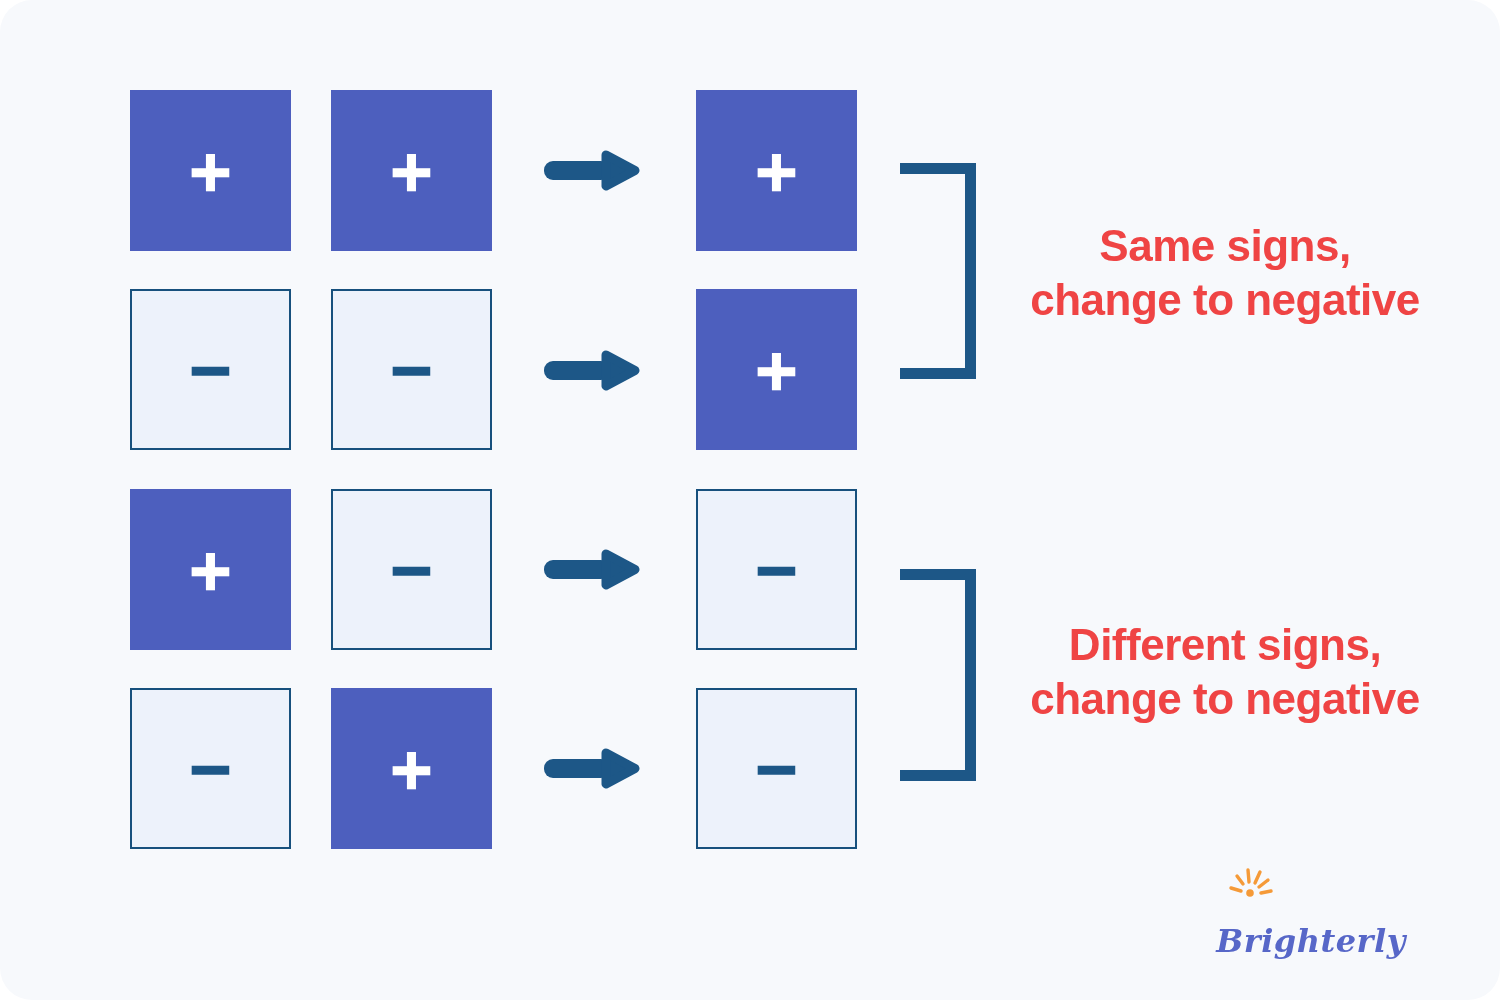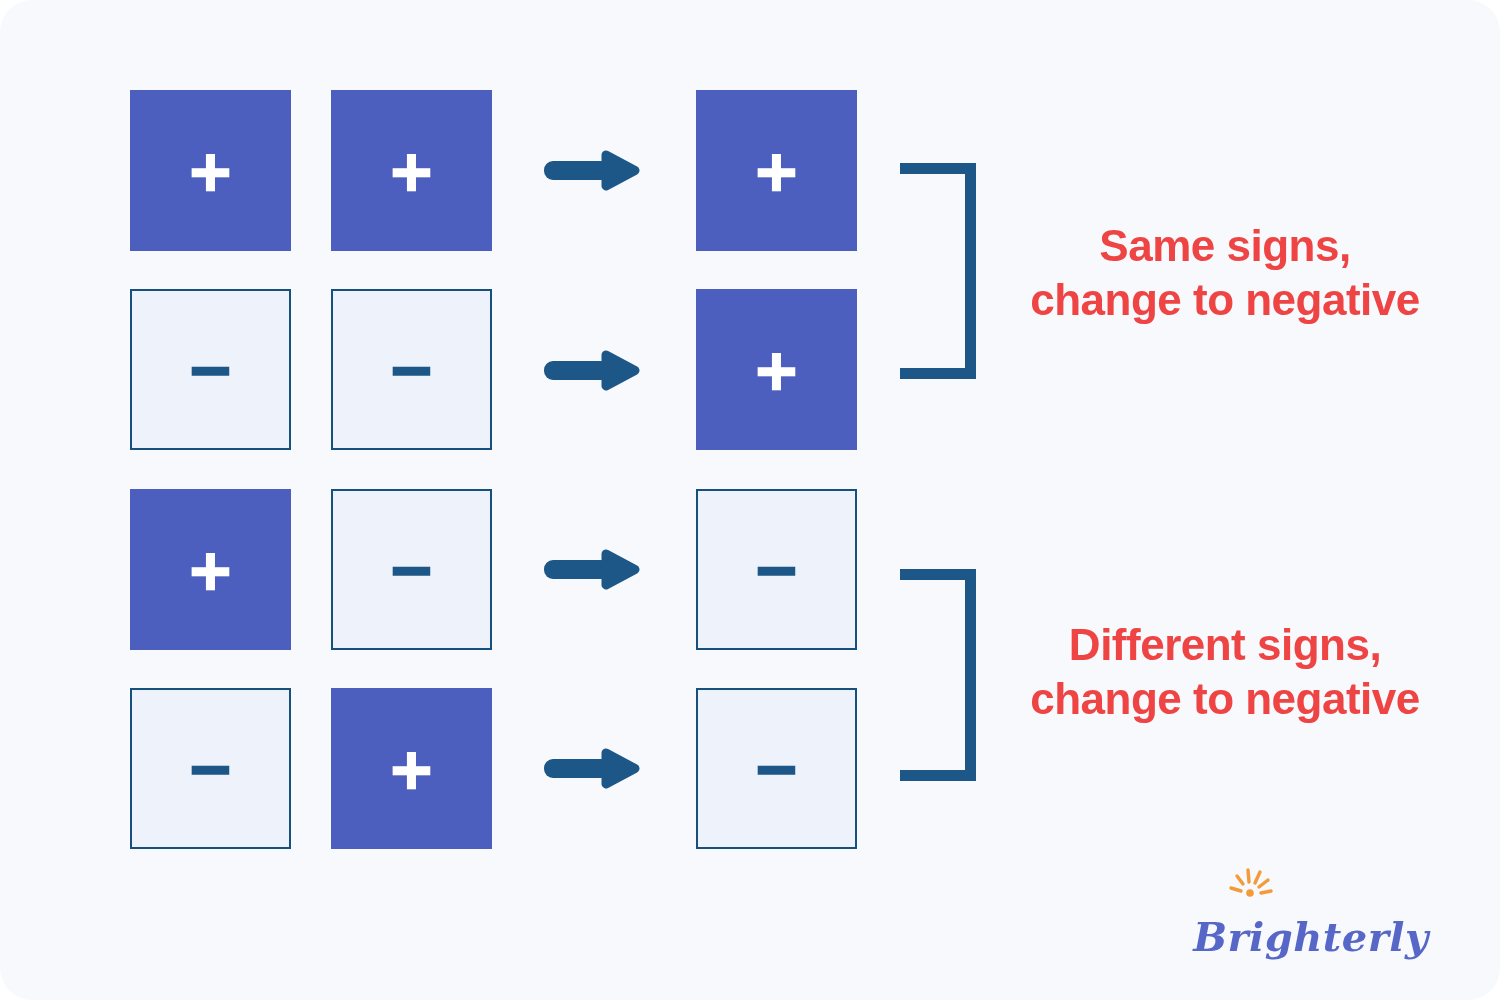--- a/index.html
+++ b/index.html
@@ -40,21 +40,21 @@
     letter-spacing:-0.5px;
   }
   #caption1{top:219px;}
   #caption2{top:618px;}
   
   .logo{position:absolute;right:64px;bottom:40px;width:250px;height:98px;}
   .logo .sun{position:absolute;left:42px;top:0;}
   .logo .logo-text{
     position:absolute;left:0;bottom:0;width:250px;text-align:center;
     font-family:"DejaVu Serif",serif;font-style:italic;font-weight:700;
-    font-size:40px;color:#5767C8;letter-spacing:0.5px;
+    font-size:32px;color:#5767C8;letter-spacing:0.5px;
   }
 </style>
 </head>
 <body>
 
 <div class="panel">
 
   <div class="tile solid c1 r1">
     <span class="sign">+</span>
   </div>

